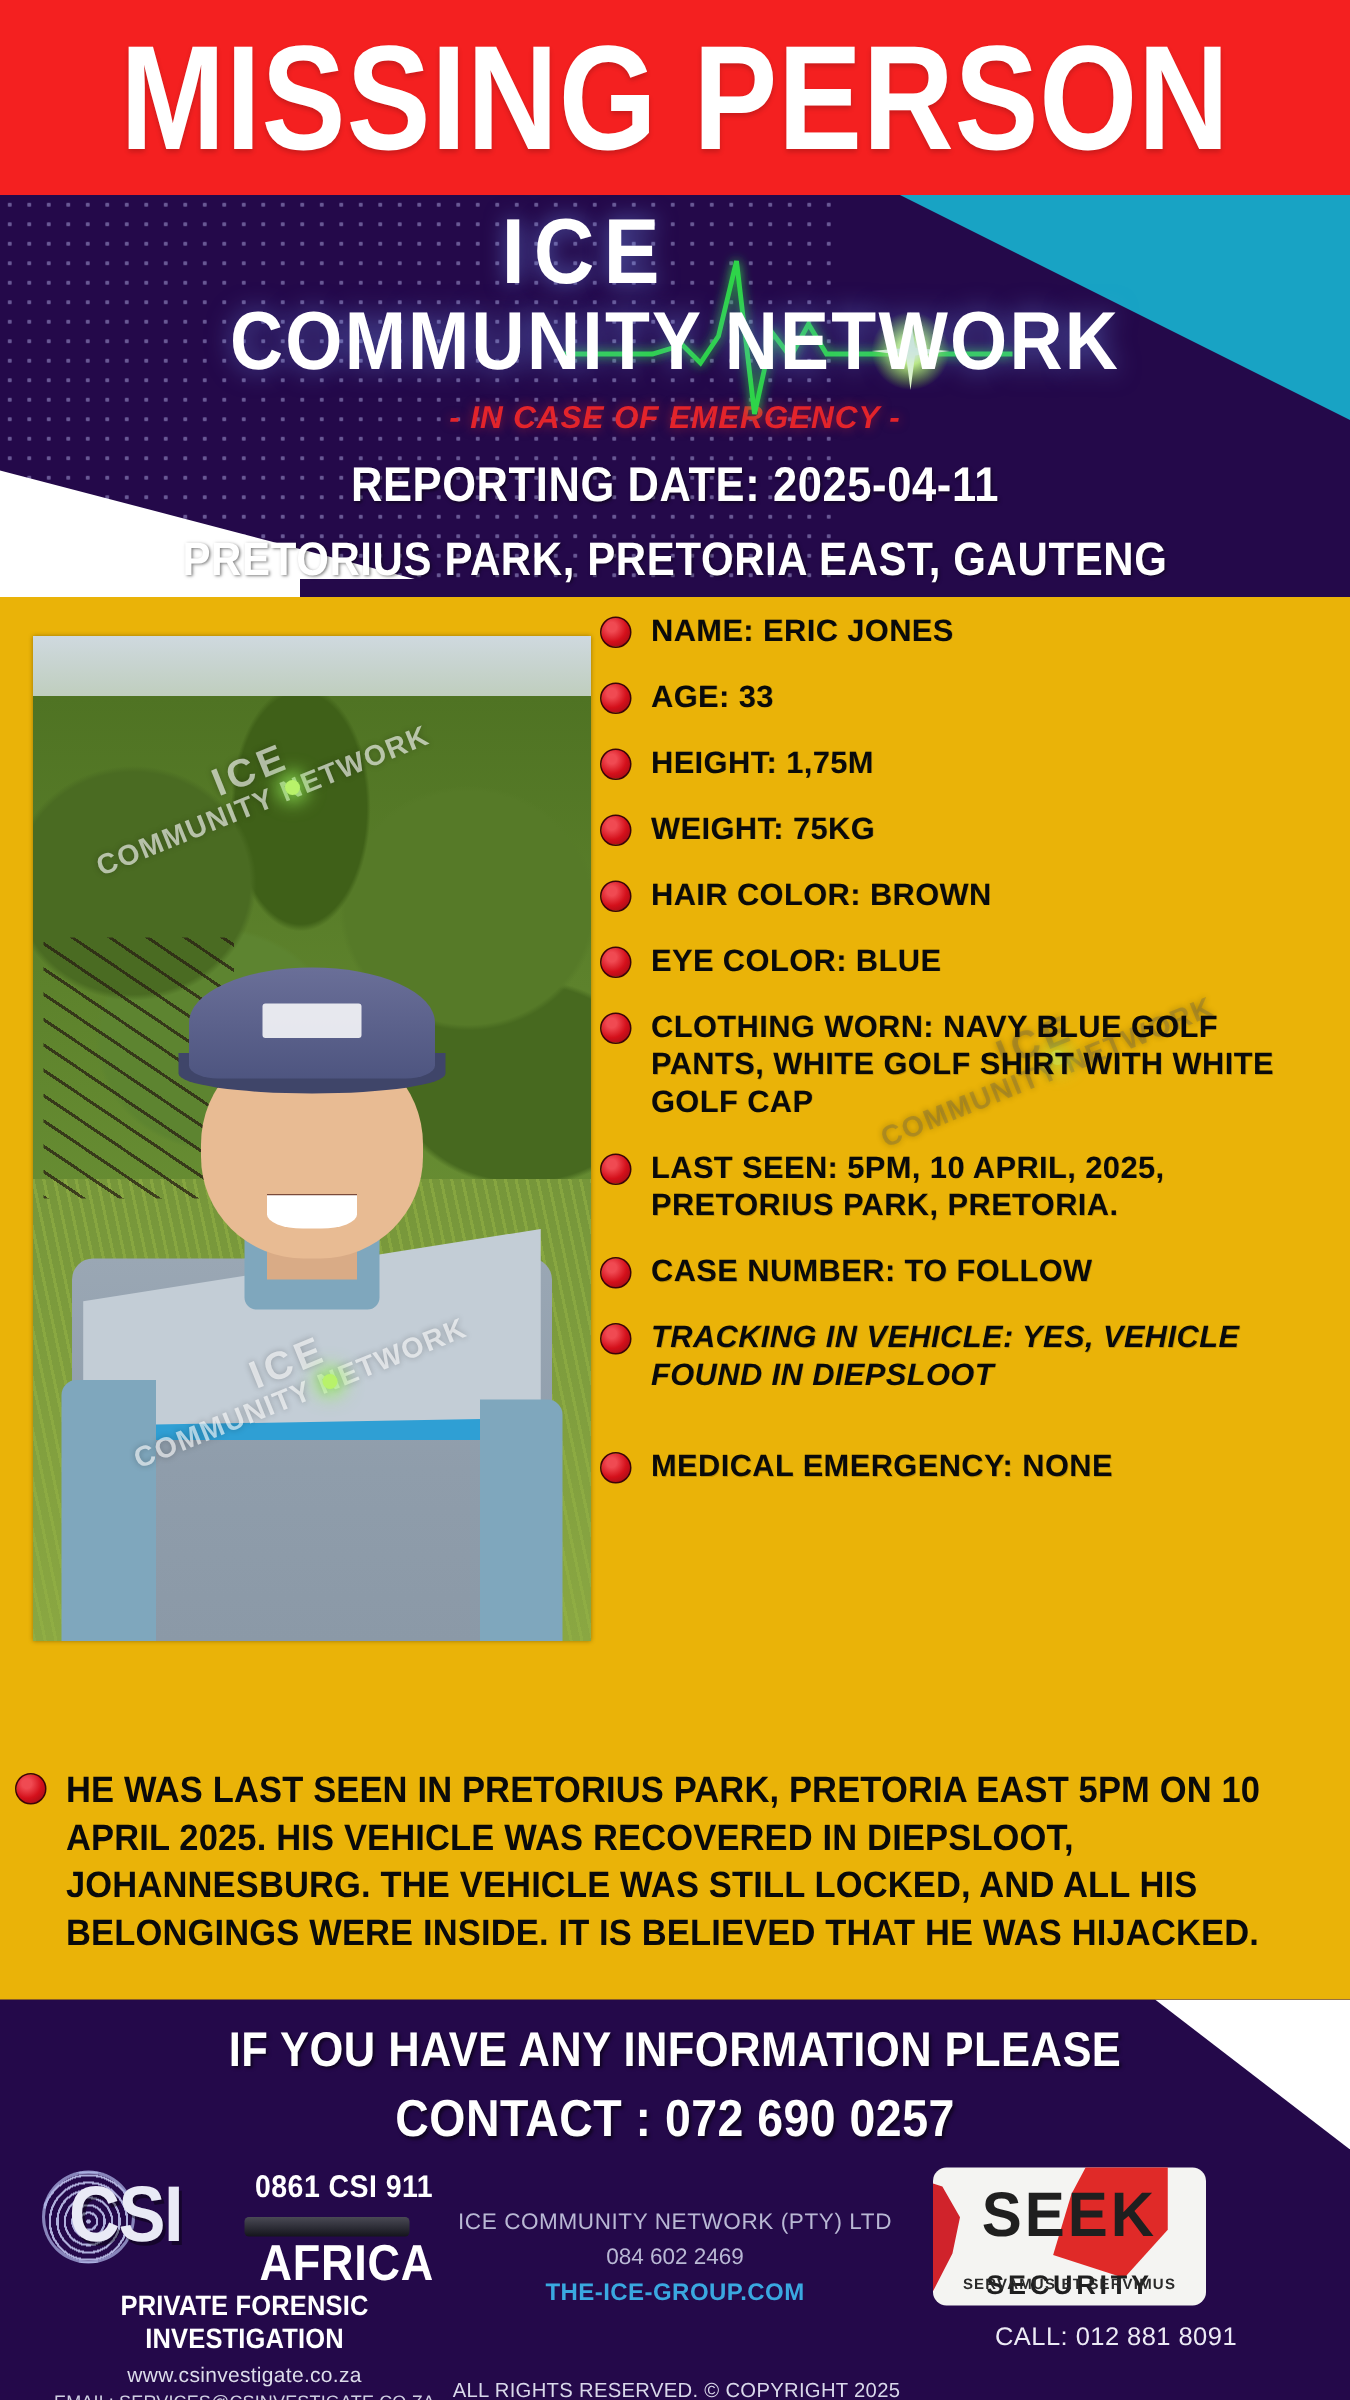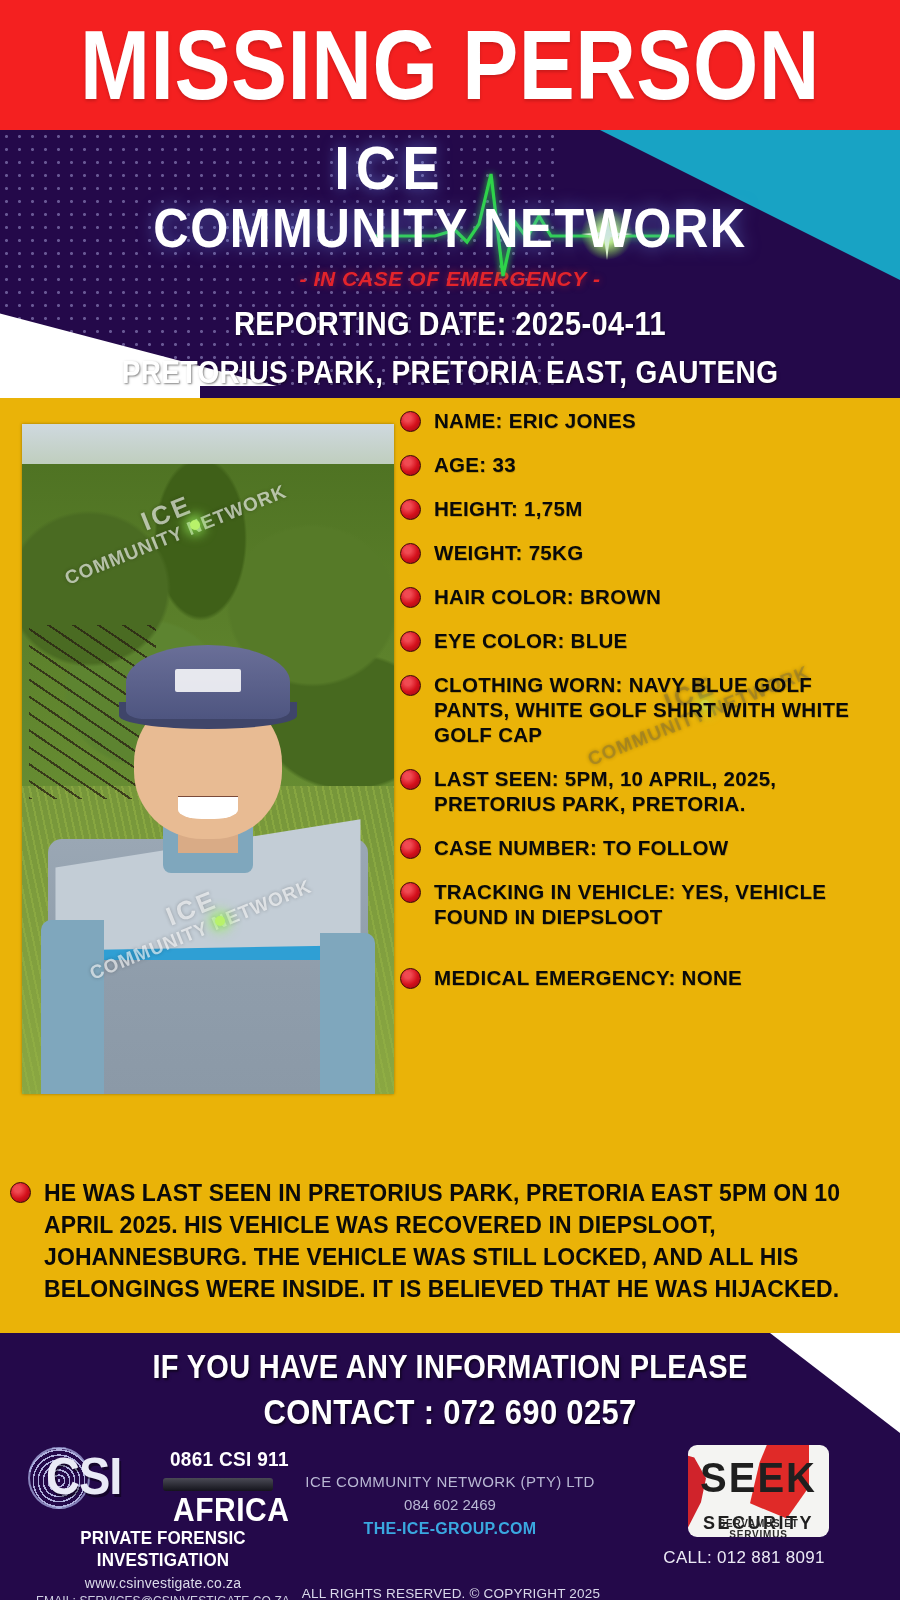--- a/index.html
+++ b/index.html
@@ -180,21 +180,21 @@
   .wm-spark{
     position:absolute; width:10px; height:10px; border-radius:50%;
     background:#b8f26a; box-shadow:0 0 12px 5px rgba(150,240,90,0.8);
   }
 
   
   .details{
     position:absolute; left:400px; top:408px; width:490px;
   }
   .d-item{ display:flex; align-items:flex-start; margin-bottom:19px; }
-  .d-item.gap{ margin-bottom:36px; }
+  .d-item.gap{ margin-bottom:36px;font-style:italic; }
   .bullet{
     flex:0 0 auto; width:21px; height:21px; border-radius:50%;
     background:radial-gradient(circle at 36% 32%, #f04a52 0 18%, #d4101b 55%, #8e0a12 100%);
     border:1.5px solid #3a0408; margin-top:3px; margin-right:13px;
   }
   .d-text{
     font-weight:bold; font-size:20.5px; color:#0a0a0a;
     line-height:1.22; letter-spacing:0.3px;
     text-shadow:0.5px 0.5px 0 rgba(0,0,0,0.18);
   }
@@ -283,21 +283,21 @@
     font-size:16px; color:#3aa8e0; margin-top:7px; font-weight:bold; letter-spacing:0.3px;
   }
   .fcenter .rights{
     position:absolute; left:-4px; top:113px; width:330px;
     font-size:13.5px; color:#d9d8ea; letter-spacing:0.2px; white-space:nowrap;
   }
 
   
   .seek{ position:absolute; right:18px; top:112px; width:260px; }
   .seek .card{
-    position:relative; margin-left:66px; width:141px; height:92px;
+    position:relative; width:182px; height:92px;
     background:#f4f4f2; border-radius:9px; overflow:hidden;
   }
   .seek .helm{
     position:absolute; left:-66px; top:4px; width:84px; height:86px;
     background:#d0232b;
     clip-path:polygon(52% 0, 86% 10%, 100% 34%, 94% 62%, 74% 100%, 44% 96%, 30% 70%, 8% 52%, 22% 22%);
   }
   .seek .redshape{
     position:absolute; left:44%; top:-12%; width:42%; height:92%;
     background:#e02a28;

